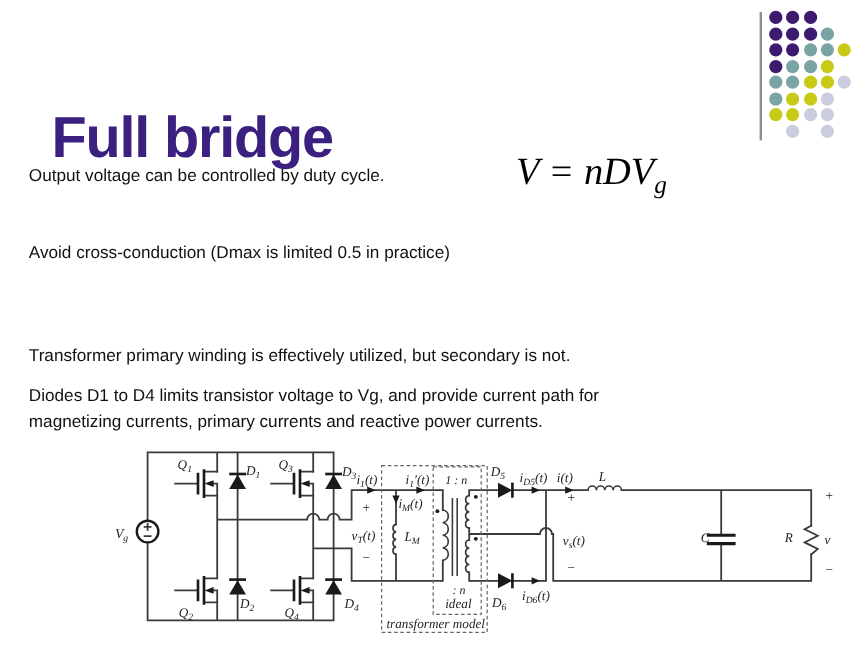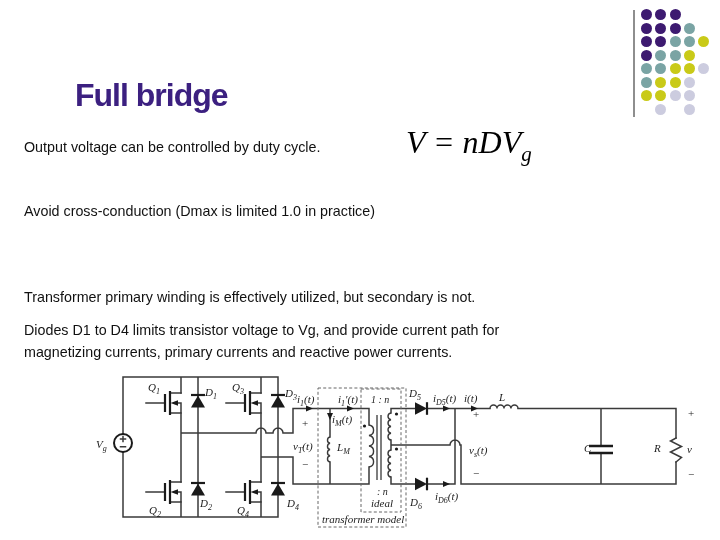--- a/index.html
+++ b/index.html
@@ -1,23 +1,23 @@
 <!DOCTYPE html>
 <html><head>
 <meta charset="utf-8">
 <style>
   html,body{margin:0;padding:0;}
   .slide{position:relative;width:720px;height:540px;background:#ffffff;overflow:hidden;
          font-family:"Liberation Sans",sans-serif;}
-  .title{position:absolute;left:43px;top:56px;font-size:32px;font-weight:bold;
-         letter-spacing:-1px;color:#3c2080;margin-left:32px;}
+  .title{position:absolute;left:43px;top:56px;font-size:48px;font-weight:bold;
+         letter-spacing:-1px;color:#3c2080;}
   .para{position:absolute;left:24px;margin:0;font-size:14.3px;line-height:22px;
         color:#111;white-space:pre-line;width:690px;}
   .p1{top:136px}.p2{top:168px}.p3{top:200px}.p4{top:234px}.p5{top:286px}.p6{top:319px}
-  .formula{position:absolute;left:406px;top:124px;font-family:"Liberation Serif",serif;
+  .formula{position:absolute;left:430px;top:124px;font-family:"Liberation Serif",serif;
            font-style:italic;font-size:32px;color:#000;}
   .formula sub{font-size:21px;font-style:italic;vertical-align:-30%;}
   .separator{position:absolute;}
   .dot{position:absolute;width:11px;height:11px;border-radius:50%;}
   
   .circuit{position:absolute;left:0;top:0;}
   .w{stroke:#3a3a3a;stroke-width:1.5;fill:none;stroke-linecap:square;}
   .w2{stroke:#1a1a1a;stroke-width:2.2;fill:none;stroke-linecap:butt;}
   .coil{stroke:#3a3a3a;stroke-width:1.4;fill:none;}
   .core{stroke:#3a3a3a;stroke-width:1.3;fill:none;}
@@ -69,21 +69,21 @@
         <div class="dot" style="left: 669.6px; top: 90px; background: rgb(204, 204, 223);"></div>
         <div class="dot" style="left: 683.8px; top: 90px; background: rgb(204, 204, 223);"></div>
         <div class="dot" style="left: 655.4px; top: 103.5px; background: rgb(204, 204, 223);"></div>
         <div class="dot" style="left: 683.8px; top: 103.5px; background: rgb(204, 204, 223);"></div>
       </div>
   </div>
 
   <div class="formula"><span>V = nDV</span><sub>g</sub></div>
 
   <p class="para p1">Output voltage can be controlled by duty cycle.</p>
-  <p class="para p3">Avoid cross-conduction  (Dmax is limited 1.0 in practice)</p>
+  <p class="para p3">Avoid cross-conduction  (Dmax is limited 0.5 in practice)</p>
   <p class="para p5">Transformer primary winding is effectively utilized, but secondary is not.</p>
   <p class="para p6">Diodes D1 to D4 limits transistor voltage  to Vg, and provide current path for
 magnetizing currents, primary currents and reactive power currents.</p>
 
   <svg class="circuit" width="720" height="540" viewBox="0 0 720 540">
 
     <path class="w" d="
       M123,377 H278  M123,517 H278
       M123,377 V434  M123,452 V517
       M181,377 V393  M181,413 V433

